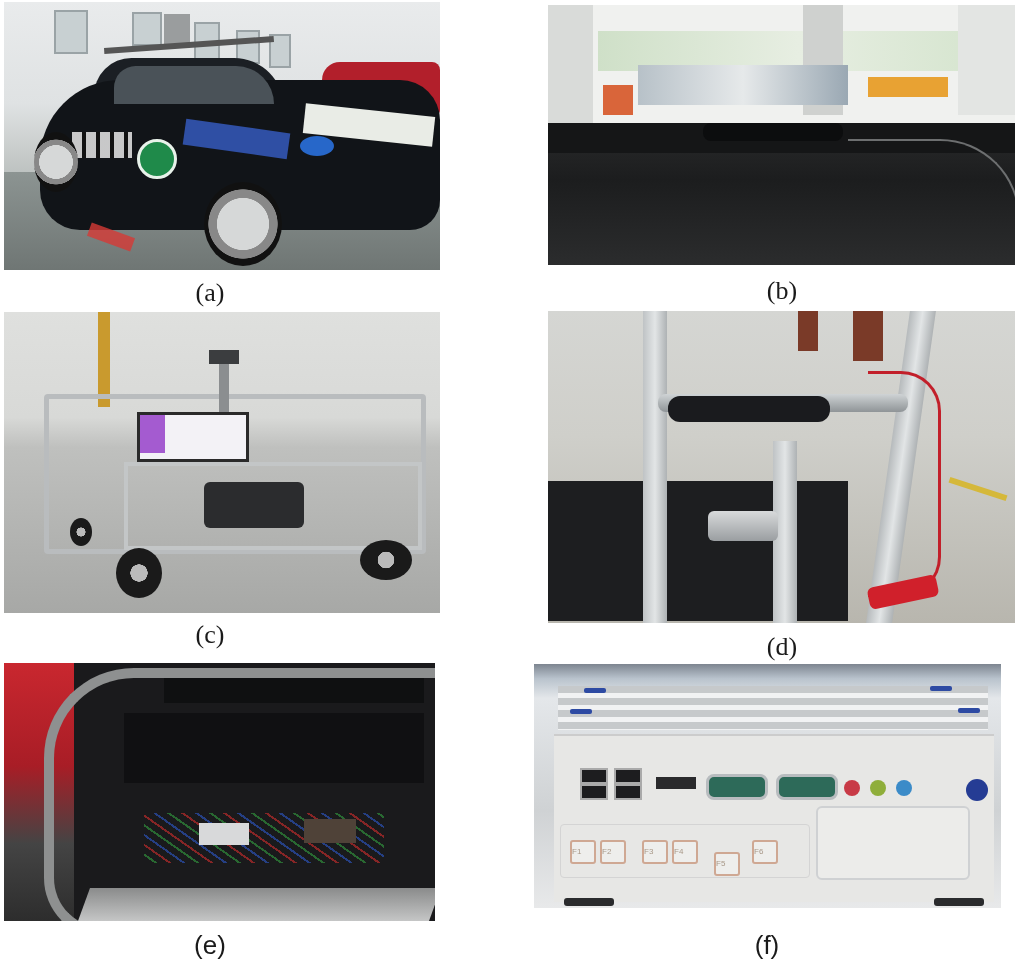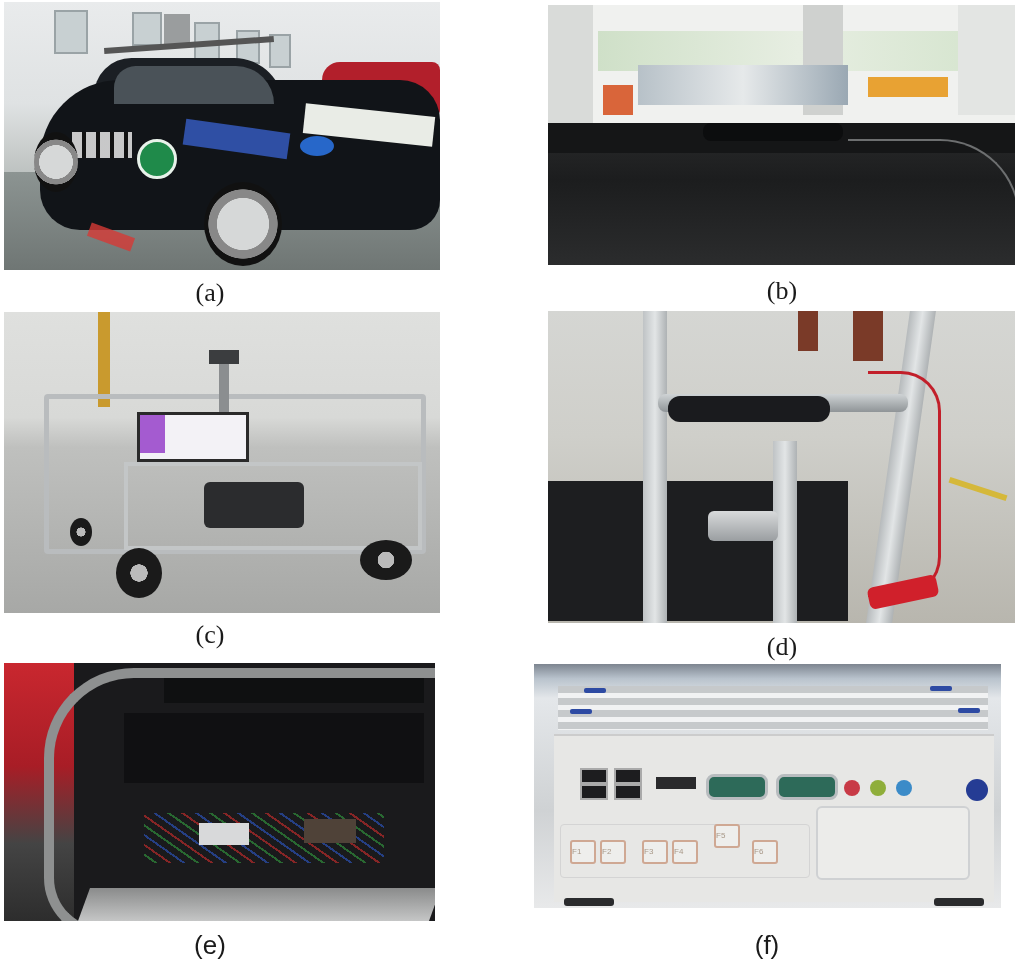--- a/index.html
+++ b/index.html
@@ -199,19 +199,19 @@
   <div class="abs serial" style="left:242px;top:110px"></div>
   <div class="abs jack" style="left:310px;top:116px;background:#c83a46"></div>
   <div class="abs jack" style="left:336px;top:116px;background:#8fae3a"></div>
   <div class="abs jack" style="left:362px;top:116px;background:#3b8bc8"></div>
   <div class="abs power"></div>
   <div class="abs fpanel"></div>
   <div class="abs fkey" style="left:36px;top:176px">F1</div>
   <div class="abs fkey" style="left:66px;top:176px">F2</div>
   <div class="abs fkey" style="left:108px;top:176px">F3</div>
   <div class="abs fkey" style="left:138px;top:176px">F4</div>
-  <div class="abs fkey" style="left:180px;top:160px">F5</div>
+  <div class="abs fkey" style="left:180px;top:188px">F5</div>
   <div class="abs fkey" style="left:218px;top:176px">F6</div>
   <div class="abs door"></div>
   <div class="abs foot" style="left:30px"></div>
   <div class="abs foot" style="left:400px"></div>
 </div>
 <div class="caption sans" style="left:727px;top:930px">(f)</div>
 
 </body></html>

